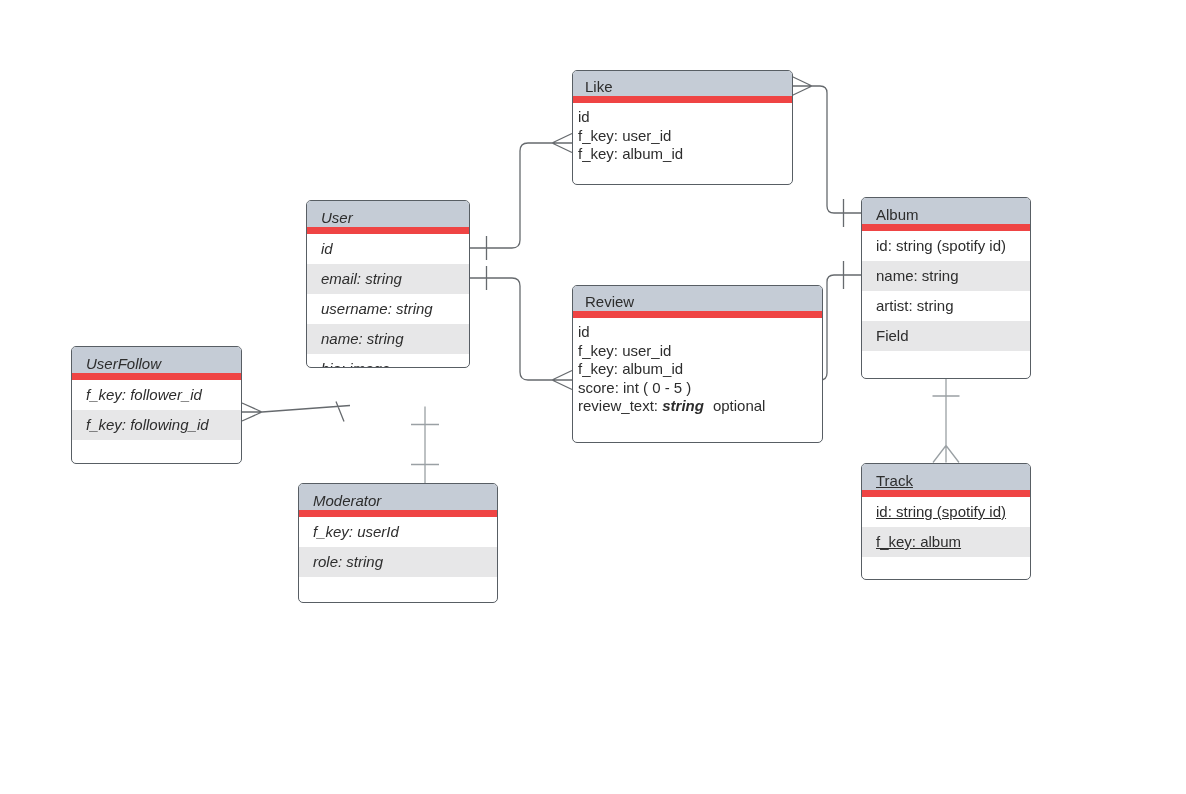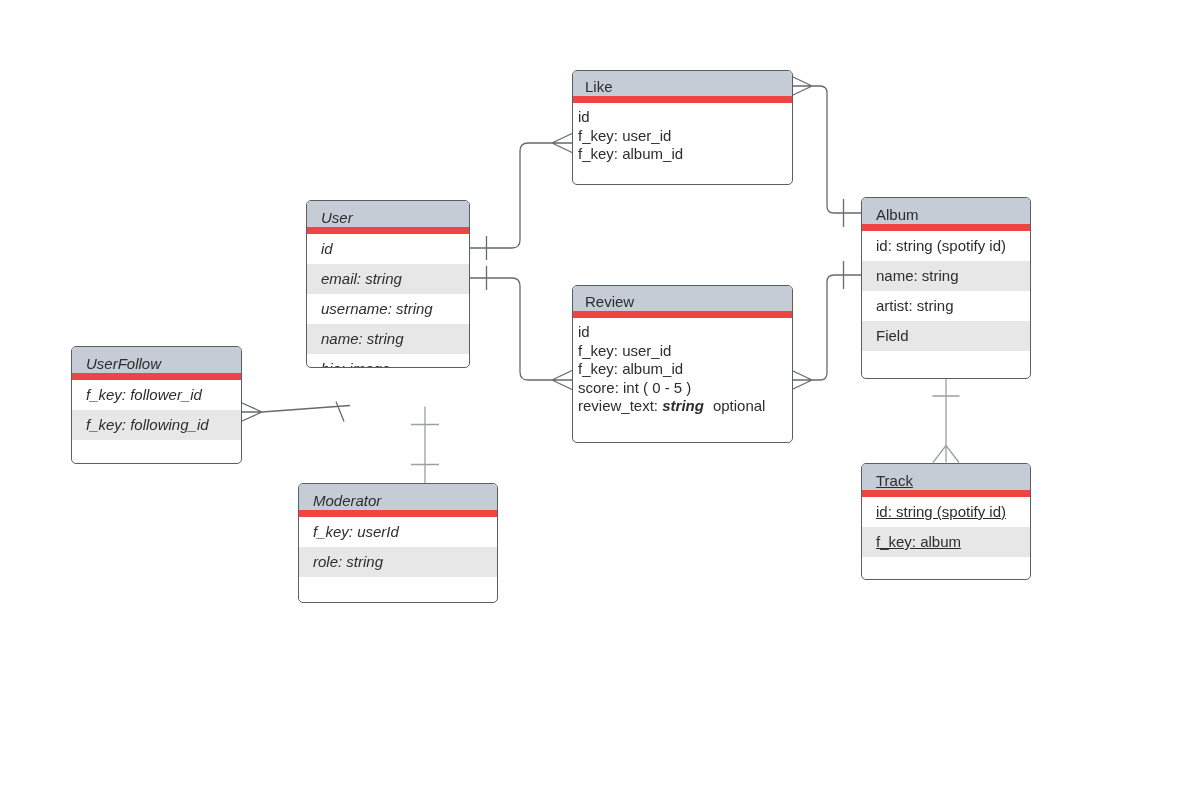--- a/index.html
+++ b/index.html
@@ -71,21 +71,21 @@
     <div class="row">name: string</div>
     <div class="row">bio: image</div>
   </div>
 
   <div class="table striped italic" style="left:71px; top:346px; width:171px; height:118px;">
     <div class="hdr">UserFollow</div>
     <div class="row">f_key: follower_id</div>
     <div class="row">f_key: following_id</div>
   </div>
 
-  <div class="table" style="left:572px; top:285px; width:221px; height:158px;">
+  <div class="table" style="left:572px; top:285px; width:251px; height:158px;">
     <div class="hdr">Review</div>
     <div class="plainbody">
       <div class="line">id</div>
       <div class="line">f_key: user_id</div>
       <div class="line">f_key: album_id</div>
       <div class="line">score: int ( 0 - 5 )</div>
       <div class="line"><span>review_text: </span><span class="it">string</span><span class="sp">optional</span></div>
     </div>
   </div>
 

